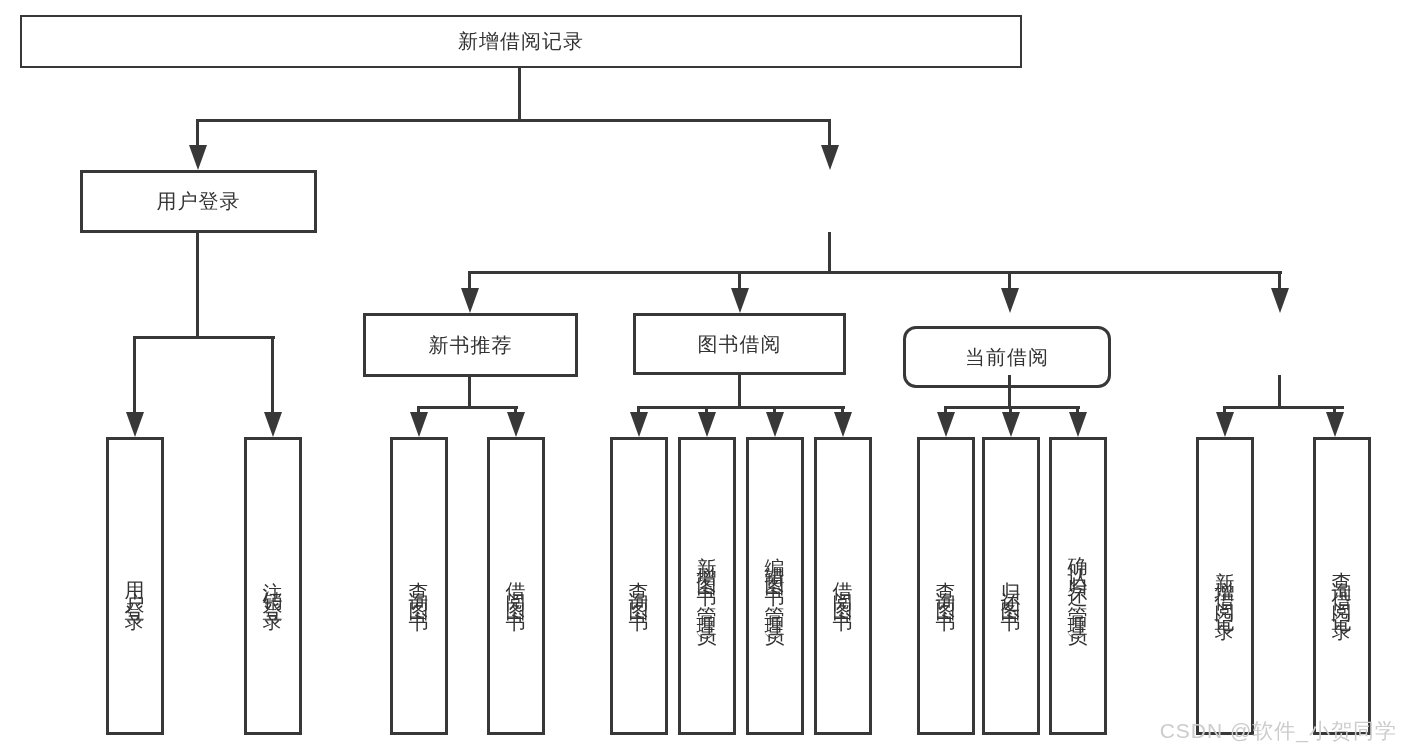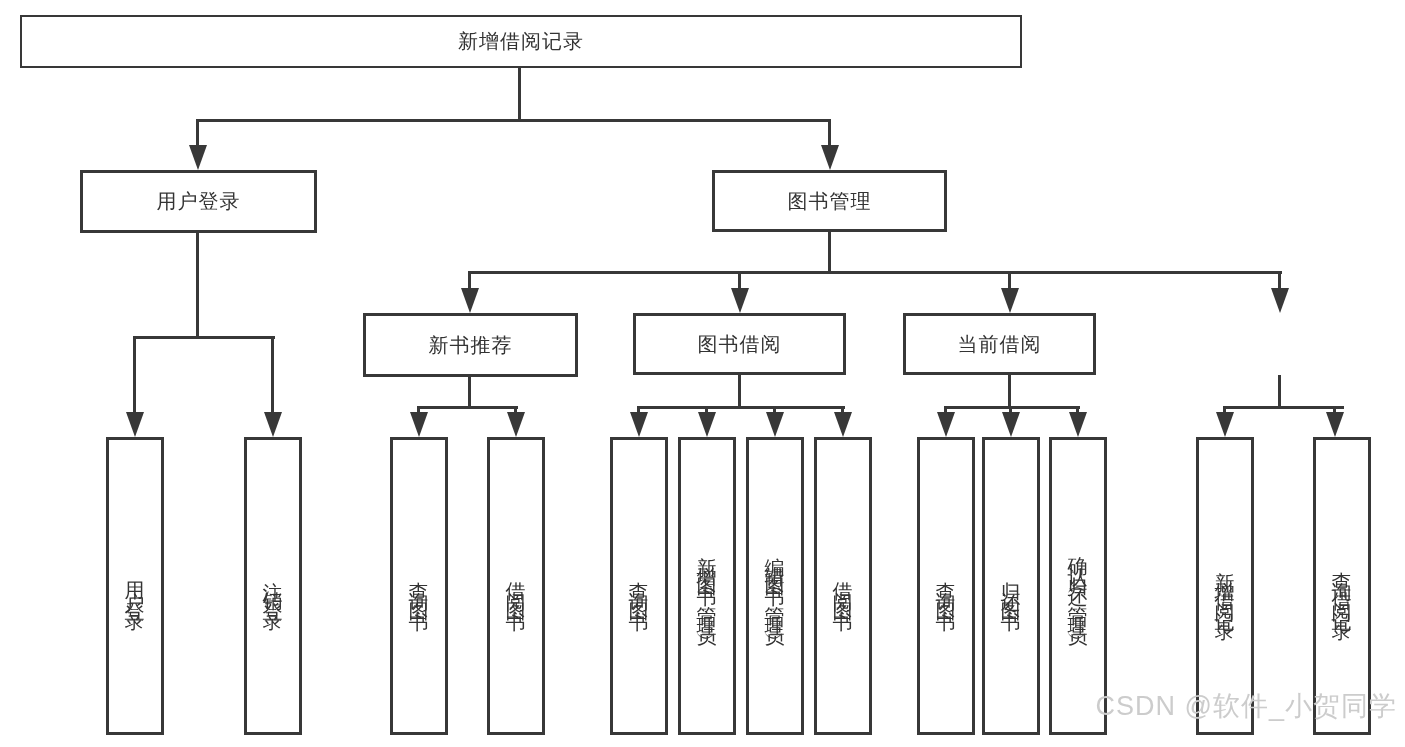--- a/index.html
+++ b/index.html
@@ -47,22 +47,22 @@
   .arrow{
     position:absolute;
     width:0;height:0;
     border-left:9px solid transparent;
     border-right:9px solid transparent;
     border-top:25px solid var(--line);
   }
   .watermark{
     position:absolute;
     right:8px;
-    bottom:23px;
-    font-size:27px;
+    bottom:2px;
+    font-size:21px;
     color:var(--watermark);
     letter-spacing:1px;
     z-index:10;
   }
 </style>
 </head>
 <body>
 
 <div id="stage">
 
@@ -72,23 +72,20 @@
 
   <div class="vline" style="left:518px;top:68px;height:53px;"></div>
   <div class="hline" style="left:197px;top:119px;width:634px;"></div>
   <div class="vline" style="left:196px;top:119px;height:29px;"></div>
   <div class="arrow" style="left:189px;top:145px;"></div>
   <div class="vline" style="left:828px;top:119px;height:29px;"></div>
   <div class="arrow" style="left:821px;top:145px;"></div>
 
   <div class="box" style="left:80px;top:170px;width:237px;height:63px;">
     <span>用户登录</span>
-  </div>
-  <div class="box" style="left:712px;top:170px;width:235px;height:62px;">
-    <span>图书管理</span>
   </div>
 
   <div class="vline" style="left:196px;top:233px;height:106px;"></div>
   <div class="hline" style="left:133px;top:336px;width:142px;"></div>
   <div class="vline" style="left:133px;top:336px;height:78px;"></div>
   <div class="arrow" style="left:126px;top:412px;"></div>
   <div class="vline" style="left:271px;top:336px;height:78px;"></div>
   <div class="arrow" style="left:264px;top:412px;"></div>
 
   <div class="vline" style="left:828px;top:232px;height:42px;"></div>
@@ -101,21 +98,21 @@
   <div class="arrow" style="left:1001px;top:288px;"></div>
   <div class="vline" style="left:1278px;top:271px;height:19px;"></div>
   <div class="arrow" style="left:1271px;top:288px;"></div>
 
   <div class="box" style="left:363px;top:313px;width:215px;height:64px;">
     <span>新书推荐</span>
   </div>
   <div class="box" style="left:633px;top:313px;width:213px;height:62px;">
     <span>图书借阅</span>
   </div>
-  <div class="box" style="left:903px;top:313px;width:193px;height:62px;">
+  <div class="box" style="left:903px;top:326px;width:208px;height:62px;border-radius:13px;">
     <span>当前借阅</span>
   </div>
 
   <div class="vline" style="left:468px;top:375px;height:34px;"></div>
   <div class="hline" style="left:417px;top:406px;width:101px;"></div>
   <div class="vline" style="left:417px;top:406px;height:9px;"></div>
   <div class="arrow" style="left:410px;top:412px;"></div>
   <div class="vline" style="left:514px;top:406px;height:9px;"></div>
   <div class="arrow" style="left:507px;top:412px;"></div>
 

